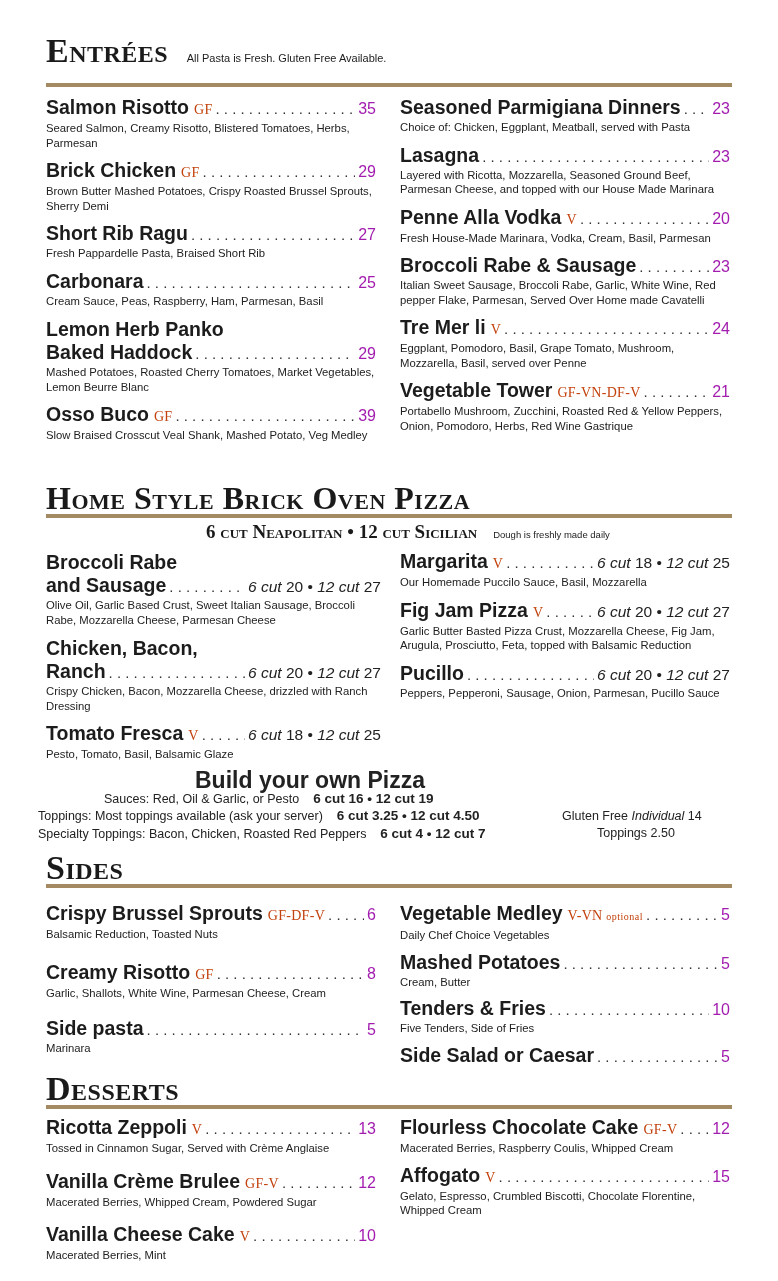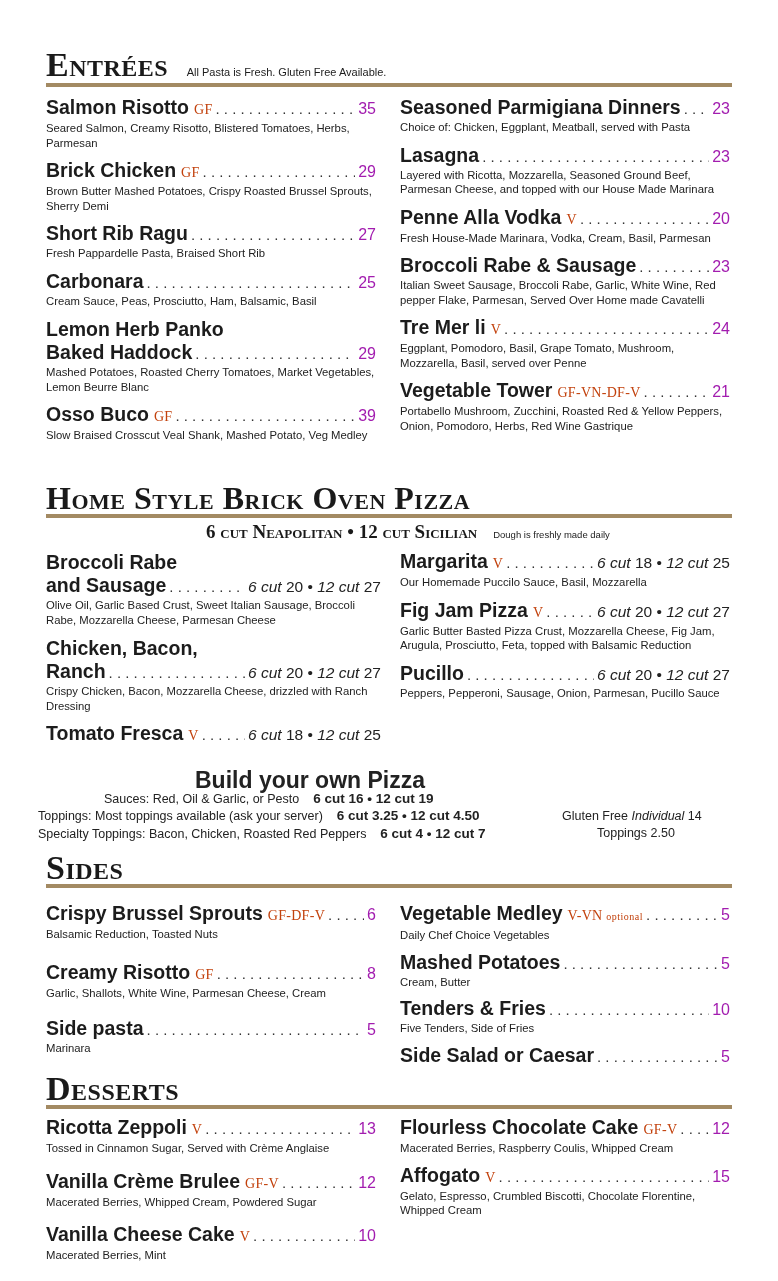--- a/index.html
+++ b/index.html
@@ -50,21 +50,21 @@
 
   .byo { position: absolute; left: 0; width: 778px; font-size: 12.5px; color: #222; }
   .byo-title { position: absolute; top: 767px; left: 195px; font-weight: bold; font-size: 23px; }
   .byo-row { position: absolute; white-space: nowrap; }
   .byo-row b { font-weight: bold; font-size: 13.5px; }
   .gf { position: absolute; left: 562px; font-size: 12.5px; white-space: nowrap; }
 </style>
 </head>
 <body>
 
-<div class="section-head" style="top:48px;">
+<div class="section-head" style="top:34px;">
   <span class="section-title" style="font-size:34px;">Entrées</span>
   <span class="section-note">All Pasta is Fresh. Gluten Free Available.</span>
 </div>
 <div class="rule" style="top:83px;"></div>
 
 <div class="col left" style="top:96px;">
     <div class="item">
       <div class="item-line">
         <span class="item-name">Salmon Risotto</span>
         <span class="tag"><span>GF</span></span>
@@ -89,21 +89,21 @@
         <span class="price">27</span>
       </div>
       <div class="desc">Fresh Pappardelle Pasta, Braised Short Rib</div>
     </div>
     <div class="item">
       <div class="item-line">
         <span class="item-name">Carbonara</span>
         <span class="dots"></span>
         <span class="price">25</span>
       </div>
-      <div class="desc">Cream Sauce, Peas, Prosciutto, Ham, Balsamic, Basil</div>
+      <div class="desc">Cream Sauce, Peas, Raspberry, Ham, Parmesan, Basil</div>
     </div>
     <div class="item">
       <span class="item-name-pre">Lemon Herb Panko</span>
       <div class="item-line">
         <span class="item-name">Baked Haddock</span>
         <span class="dots"></span>
         <span class="price">29</span>
       </div>
       <div class="desc">Mashed Potatoes, Roasted Cherry Tomatoes, Market Vegetables, Lemon Beurre Blanc</div>
     </div>
@@ -199,20 +199,21 @@
       </div>
       <div class="desc">Crispy Chicken, Bacon, Mozzarella Cheese, drizzled with Ranch Dressing</div>
     </div>
     <div class="item">
       <div class="item-line">
         <span class="item-name">Tomato Fresca</span>
         <span class="tag"><span>V</span></span>
         <span class="dots"></span>
         <span class="pprice"><span>6 cut</span> <span class="num">18</span> <span class="num">•</span> <span>12 cut</span> <span class="num">25</span></span>
       </div>
+      <div class="desc">Pesto, Tomato, Basil, Balsamic Glaze</div>
     </div>
   </div>
 <div class="col right" style="top:550px; width:330px;">
     <div class="item">
       <div class="item-line">
         <span class="item-name">Margarita</span>
         <span class="tag"><span>V</span></span>
         <span class="dots"></span>
         <span class="pprice"><span>6 cut</span> <span class="num">18</span> <span class="num">•</span> <span>12 cut</span> <span class="num">25</span></span>
       </div>

